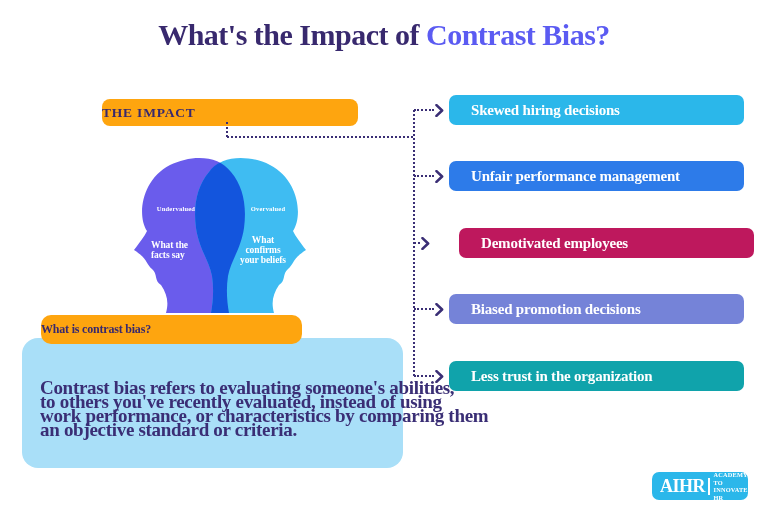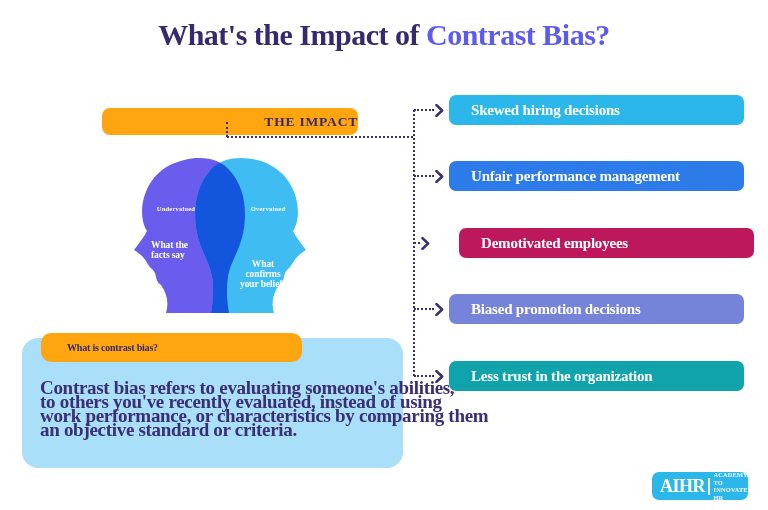--- a/index.html
+++ b/index.html
@@ -8,22 +8,22 @@
     font-family:Liberation Serif, serif;
   }
   
   .title{
     position:absolute;left:0;top:18px;width:768px;text-align:center;
     font-size:30px;font-weight:bold;letter-spacing:-0.5px;color:#38296E;margin:0;
   }
   .title .accent{color:#5B5BF2;}
   
   .impact-box{
-    position:absolute;left:102px;top:108px;width:256px;height:27px;
-    border-radius:8px;text-align:right;line-height:28px;
+    position:absolute;left:102px;top:99px;width:256px;height:27px;
+    border-radius:8px;text-align:left;line-height:28px;
     font-size:13.5px;font-weight:bold;letter-spacing:0.8px;color:#38296E;
   }
   
   .dot-v{position:absolute;width:0;border-left:2px dotted #3A2E75;}
   .dot-h{position:absolute;height:0;border-top:2px dotted #3A2E75;}
   .stub-v{left:226px;top:122px;height:15px;}
   .conn-h{left:227px;top:136px;width:186px;}
   .spine{left:413px;top:110px;height:266px;}
   
   .impact-row{
@@ -42,29 +42,29 @@
   .venn{position:absolute;left:130px;top:155px;width:180px;height:158px;}
   .venn svg{position:absolute;left:0;top:0;}
   .head-label{
     position:absolute;color:#ffffff;font-weight:bold;text-align:center;
   }
   .lbl-small{font-size:6.5px;letter-spacing:0.2px;}
   .lbl-main{font-size:9.5px;line-height:10px;letter-spacing:-0.1px;}
   .lbl-left-top{left:10px;top:50px;width:72px;}
   .lbl-left-main{left:21px;top:85px;width:60px;text-align:left;}
   .lbl-right-top{left:102px;top:50px;width:72px;}
-  .lbl-right-main{left:96px;top:80px;width:74px;margin-top:24px;}
+  .lbl-right-main{left:96px;top:80px;width:74px;}
   
   .def-panel{
     position:absolute;left:22px;top:338px;width:381px;height:130px;border-radius:16px;
   }
   .def-pill{
-    position:absolute;left:41px;top:333px;width:261px;height:29px;border-radius:10px;
-    font-size:10px;font-weight:bold;letter-spacing:-0.2px;color:#38296E;
-    line-height:29px;padding-left:26px;box-sizing:border-box;white-space:nowrap;
+    position:absolute;left:41px;top:315px;width:261px;height:29px;border-radius:10px;
+    font-size:12px;font-weight:bold;letter-spacing:-0.2px;color:#38296E;
+    line-height:29px;box-sizing:border-box;white-space:nowrap;
   }
   .def-body{
     position:absolute;left:40px;top:381px;width:355px;
     font-size:19px;font-weight:bold;letter-spacing:-0.3px;line-height:14px;color:#3A2E75;
   }
   .def-body div{white-space:nowrap;}
   
   .logo{
     position:absolute;left:652px;top:472px;width:96px;height:28px;border-radius:7px;
     display:flex;align-items:center;color:#ffffff;

